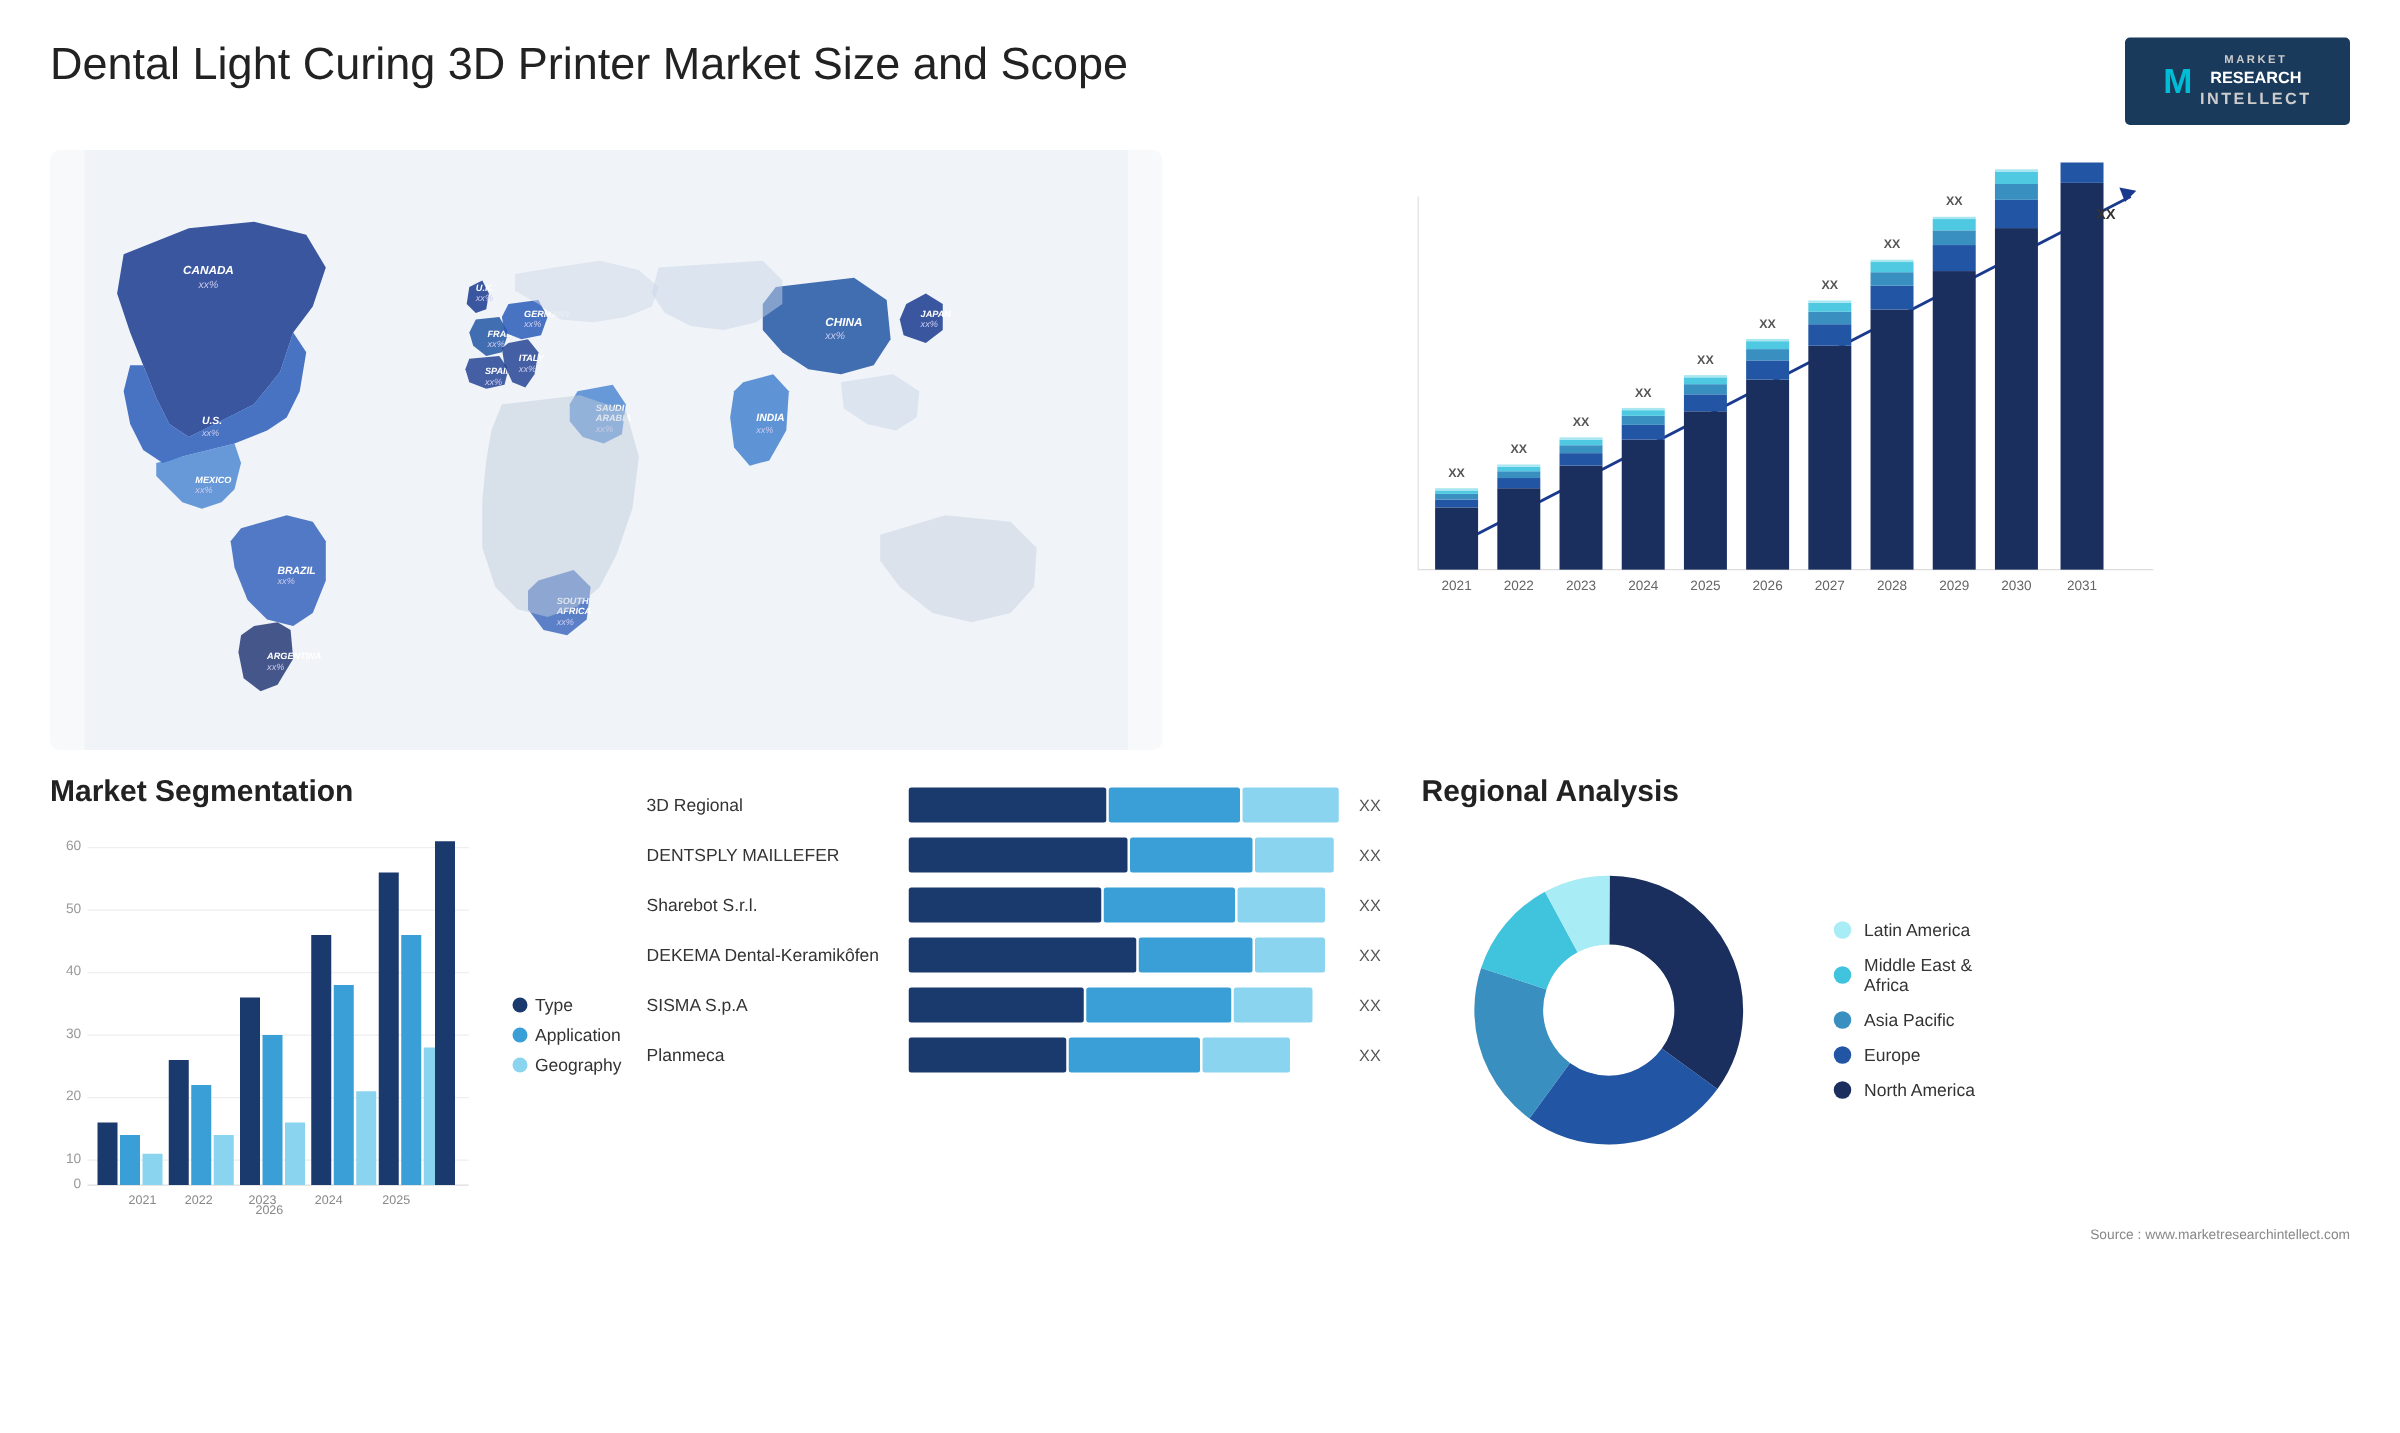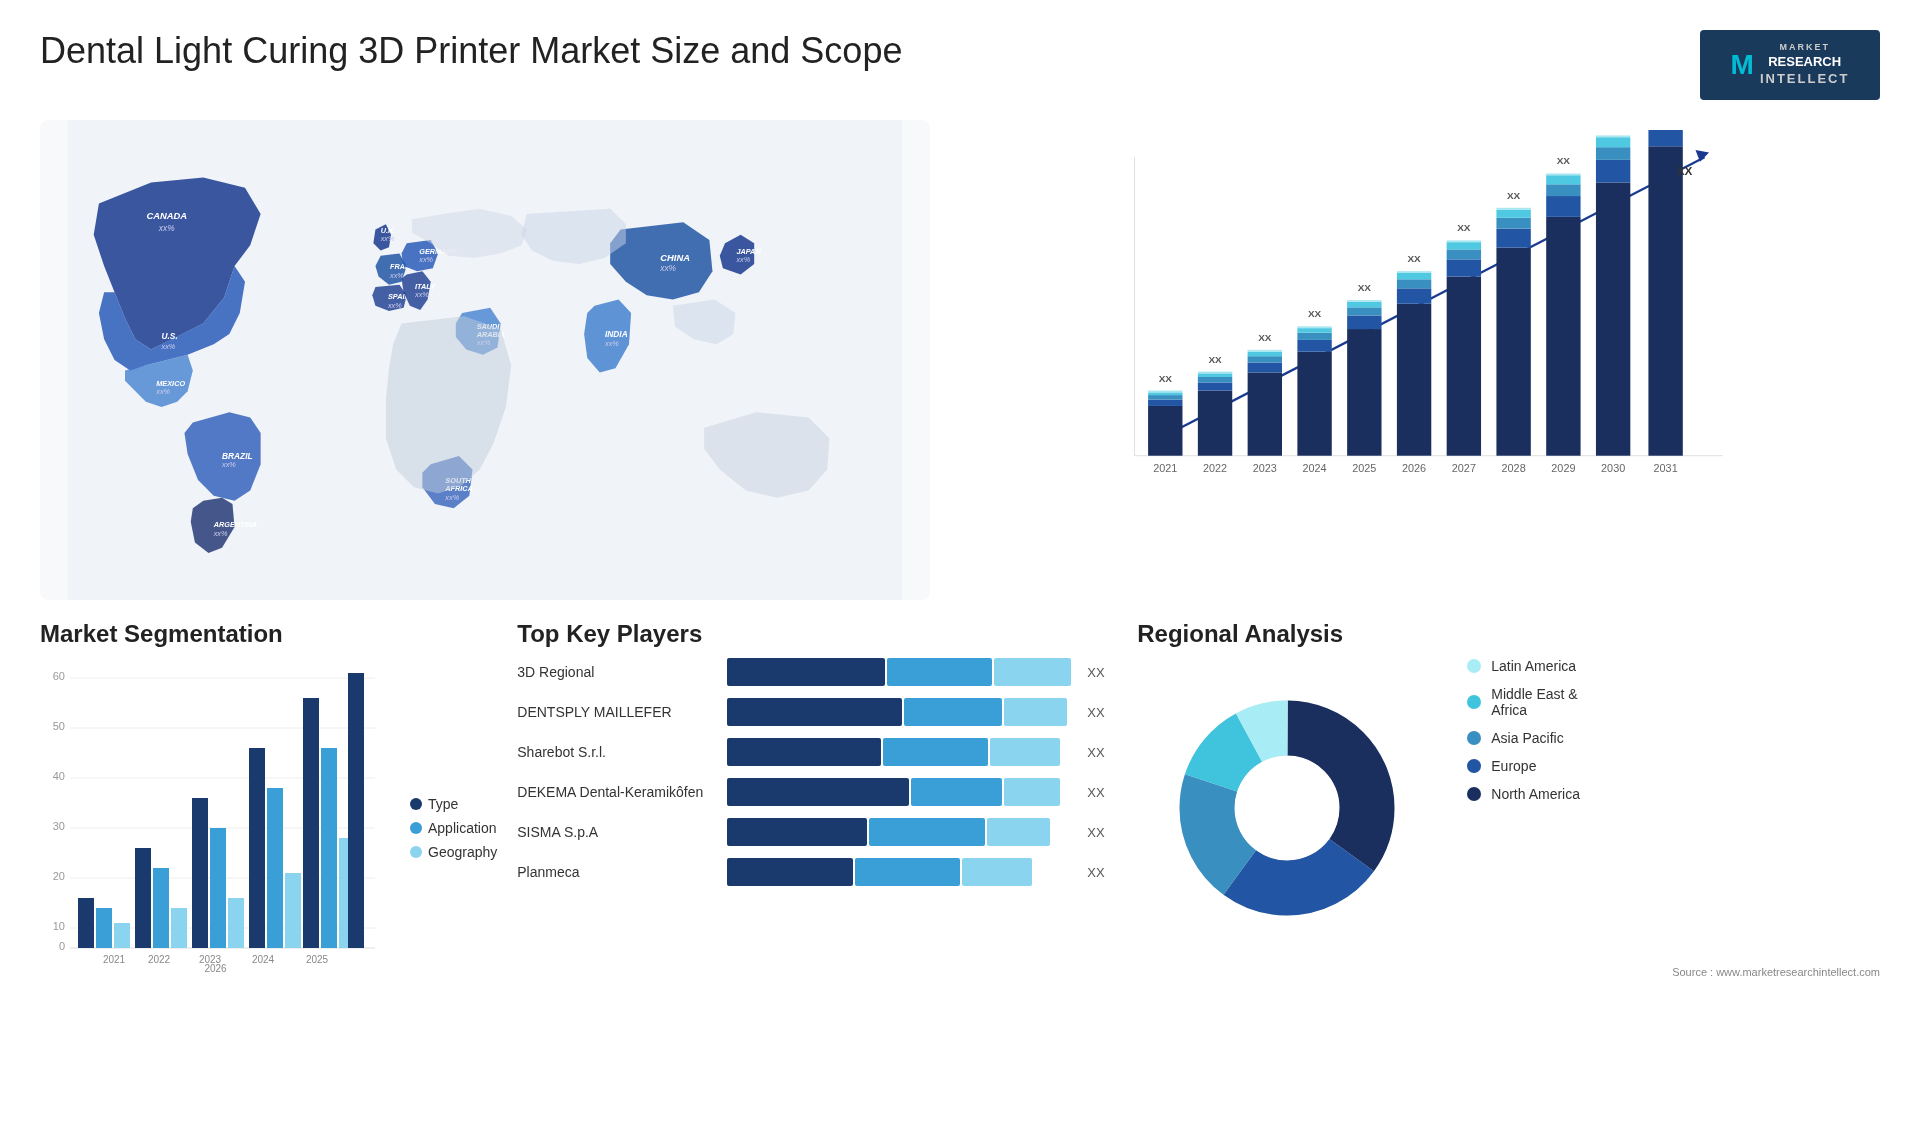--- a/index.html
+++ b/index.html
@@ -145,21 +145,21 @@
       flex-shrink: 0;
     }
 
     
     .regional-section {
       flex: 1;
       position: relative;
     }
     .donut-container {
       display: flex;
-      align-items: flex-start;
+      align-items: center;
       gap: 30px;
       margin-top: 10px;
     }
     .legend-list {
       display: flex;
       flex-direction: column;
       gap: 12px;
     }
     .legend-item {
       display: flex;
@@ -491,21 +491,20 @@
           </div>
         </div>
       </div>
 
       <div style="padding-left:36px; font-size:10px; color:#888; display:flex; justify-content:space-around; width:315px; margin-top:-5px;">
         <span>2026</span>
       </div>
     </div>
 
     <div class="players-section">
-      <div class="section-title">Top Key Players</div>
       <div class="players-list">
 
         <div class="player-row">
           <div class="player-name">3D Regional</div>
           <div class="player-bar-container">
             <div class="player-bar-seg" style="width:45%;background:#1a3a6e;"></div>
             <div class="player-bar-seg" style="width:30%;background:#3a9fd6;"></div>
             <div class="player-bar-seg" style="width:22%;background:#8ad4f0;"></div>
           </div>
           <div class="player-value">XX</div>
@@ -601,20 +600,20 @@
             <div class="legend-dot" style="background:#2255a4;"></div>
             <span>Europe</span>
           </div>
           <div class="legend-item">
             <div class="legend-dot" style="background:#1a2f5e;"></div>
             <span>North America</span>
           </div>
         </div>
       </div>
 
-      <div style="margin-top:4px; text-align:right;">
+      <div style="margin-top:20px; text-align:right;">
         <span class="source-text" style="padding-right:0;">Source : www.marketresearchintellect.com</span>
       </div>
     </div>
 
   </div>
 
 </div>
 
 </body></html>

